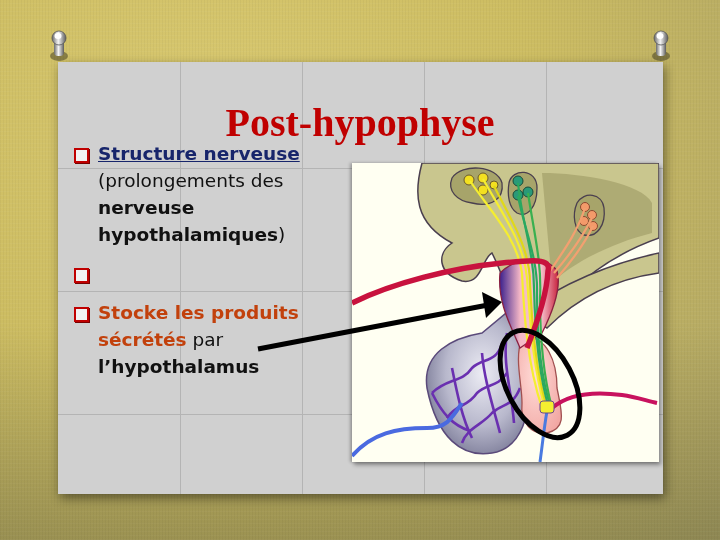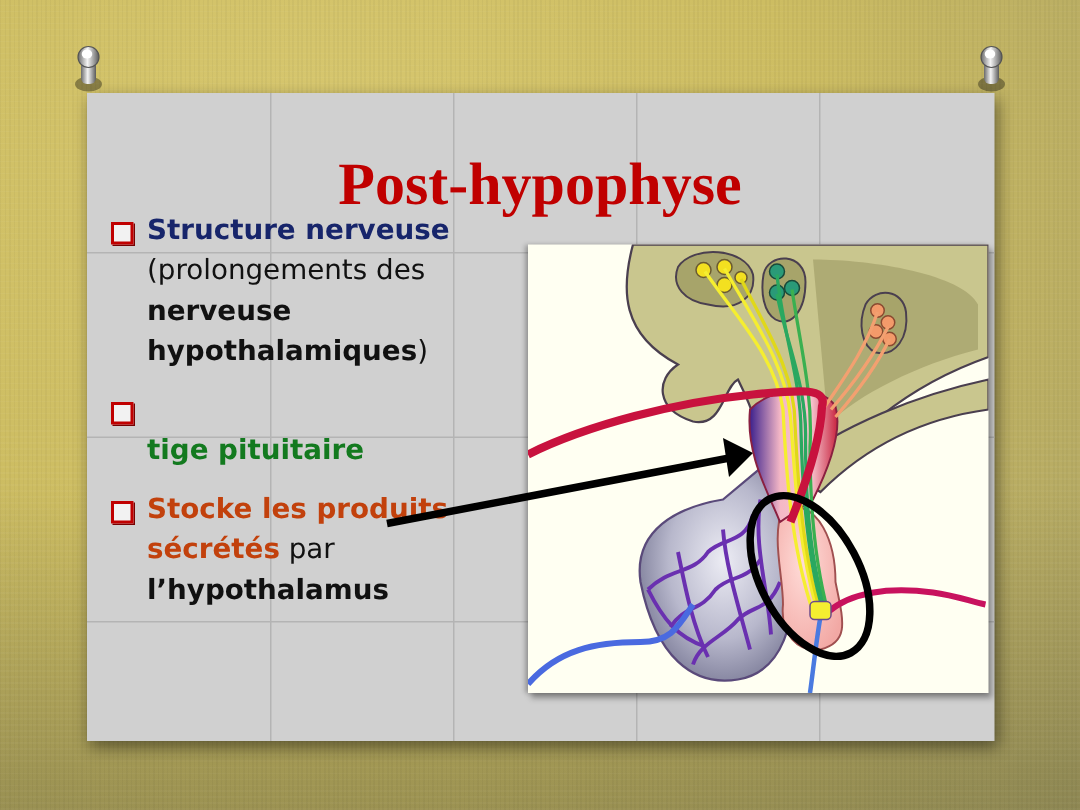--- a/index.html
+++ b/index.html
@@ -36,21 +36,21 @@
     font-family: "DejaVu Sans", sans-serif; font-size: 18.5px; line-height: 27px;
     color: #111;
   }
   .bullet { position: relative; padding-left: 26px; margin-bottom: 12px; }
   .box {
     position: absolute; left: 2px; top: 8px; width: 11px; height: 11px;
     border: 2px solid #c00000; background: #f2f2f2;
     box-shadow: 1px 1px 0 #700;
   }
   .b { font-weight: bold; }
-  .navy { color: #17256b; }
+  .navy { color: #17256b; text-decoration: underline; }
   .green { color: #137a1f; }
   .red { color: #c2410c; }
   .figure {
     position: absolute; left: 352px; top: 163px; width: 307px; height: 299px;
     background: #fffff2;
     box-shadow: -2px 0 3px rgba(0,0,0,0.25), 2px 3px 4px rgba(0,0,0,0.35);
   }
   .overlay { position: absolute; left: 0; top: 0; width: 720px; height: 540px; pointer-events: none; }
 </style>
 </head>
@@ -93,21 +93,20 @@
 <div class="bullets">
   <div class="bullet">
     <span class="box"></span>
     <span class="b navy">Structure nerveuse</span>
     <span> (prolongements des </span>
     <span class="b">nerveuse hypothalamiques</span><span>)</span>
   </div>
   <div class="bullet">
     <span class="box"></span>
     <br>
-    <span class="b green">tige pituitaire</span>
   </div>
   <div class="bullet">
     <span class="box"></span>
     <span class="b red">Stocke les produits sécrétés</span>
     <span> par </span>
     <span class="b">l’hypothalamus</span>
   </div>
 </div>
 
 <div class="figure">

